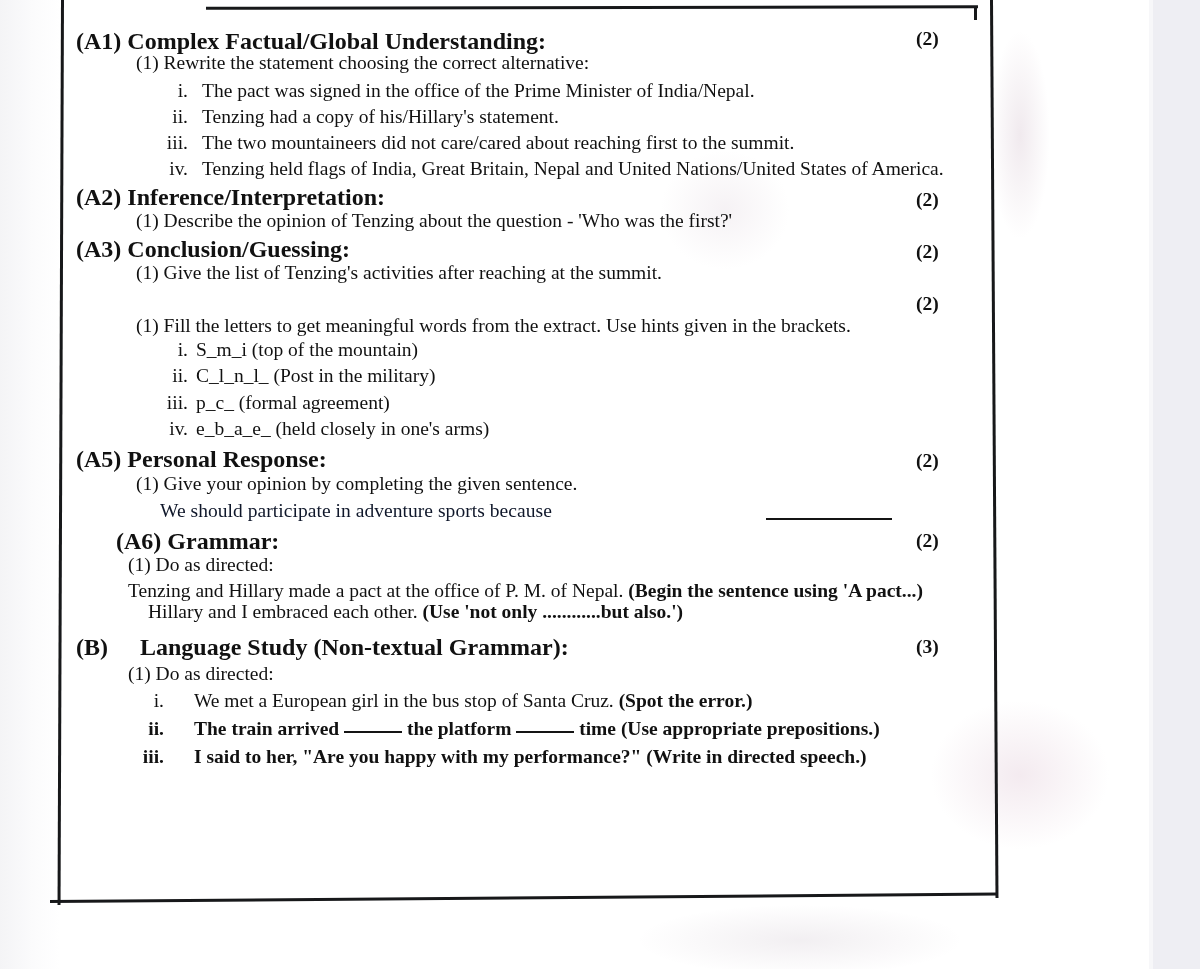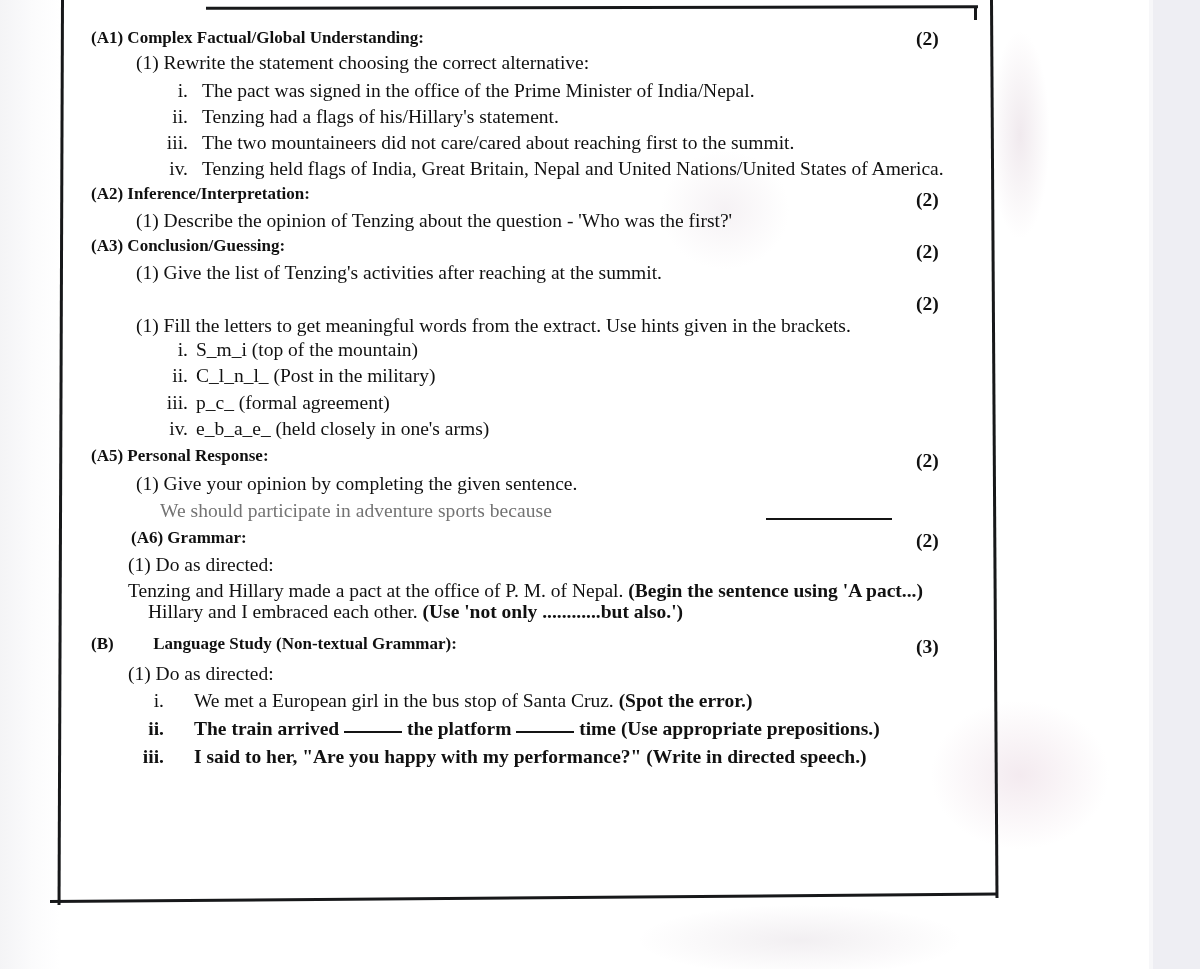--- a/index.html
+++ b/index.html
@@ -128,31 +128,31 @@
     top: 0;
     width: 1000px;
     height: 905px;
   }
 
   .line {
     position: absolute;
     white-space: nowrap;
     font-size: 19.5px;
     line-height: 22px;
-    color: #737373;
+    color: #0f172a;
     letter-spacing: 0.05px;
   }
   .bold { font-weight: bold; }
 
   
   .sec-head {
     position: absolute;
-    left: 91px;
+    left: 76px;
     width: 880px;
-    font-size: 17px;
+    font-size: 24px;
     font-weight: bold;
     white-space: nowrap;
   }
   .sec-head .tag {
     display: inline-block;
   }
   .sec-head .tag.wide {
     min-width: 58px;
   }
   .marks {
@@ -255,21 +255,21 @@
       <span>Complex Factual/Global Understanding:</span>
     </div>
     <div class="marks" style="top:28px;">(2)</div>
 
     <div class="sub" style="top:52px;">(1) Rewrite the statement choosing the correct alternative:</div>
 
     <div class="roman-row ra" style="top:80px;">
       <span class="rn">i.</span><span class="rt">The pact was signed in the office of the Prime Minister of India/Nepal.</span>
     </div>
     <div class="roman-row ra" style="top:106px;">
-      <span class="rn">ii.</span><span class="rt">Tenzing had a flags of his/Hillary's statement.</span>
+      <span class="rn">ii.</span><span class="rt">Tenzing had a copy of his/Hillary's statement.</span>
     </div>
     <div class="roman-row ra" style="top:132px;">
       <span class="rn">iii.</span><span class="rt">The two mountaineers did not care/cared about reaching first to the summit.</span>
     </div>
     <div class="roman-row ra" style="top:158px;">
       <span class="rn">iv.</span><span class="rt">Tenzing held flags of India, Great Britain, Nepal and United Nations/United States of America.</span>
     </div>
 
     <div class="sec-head" style="top:184px;">
       <span class="tag">(A2)</span>

